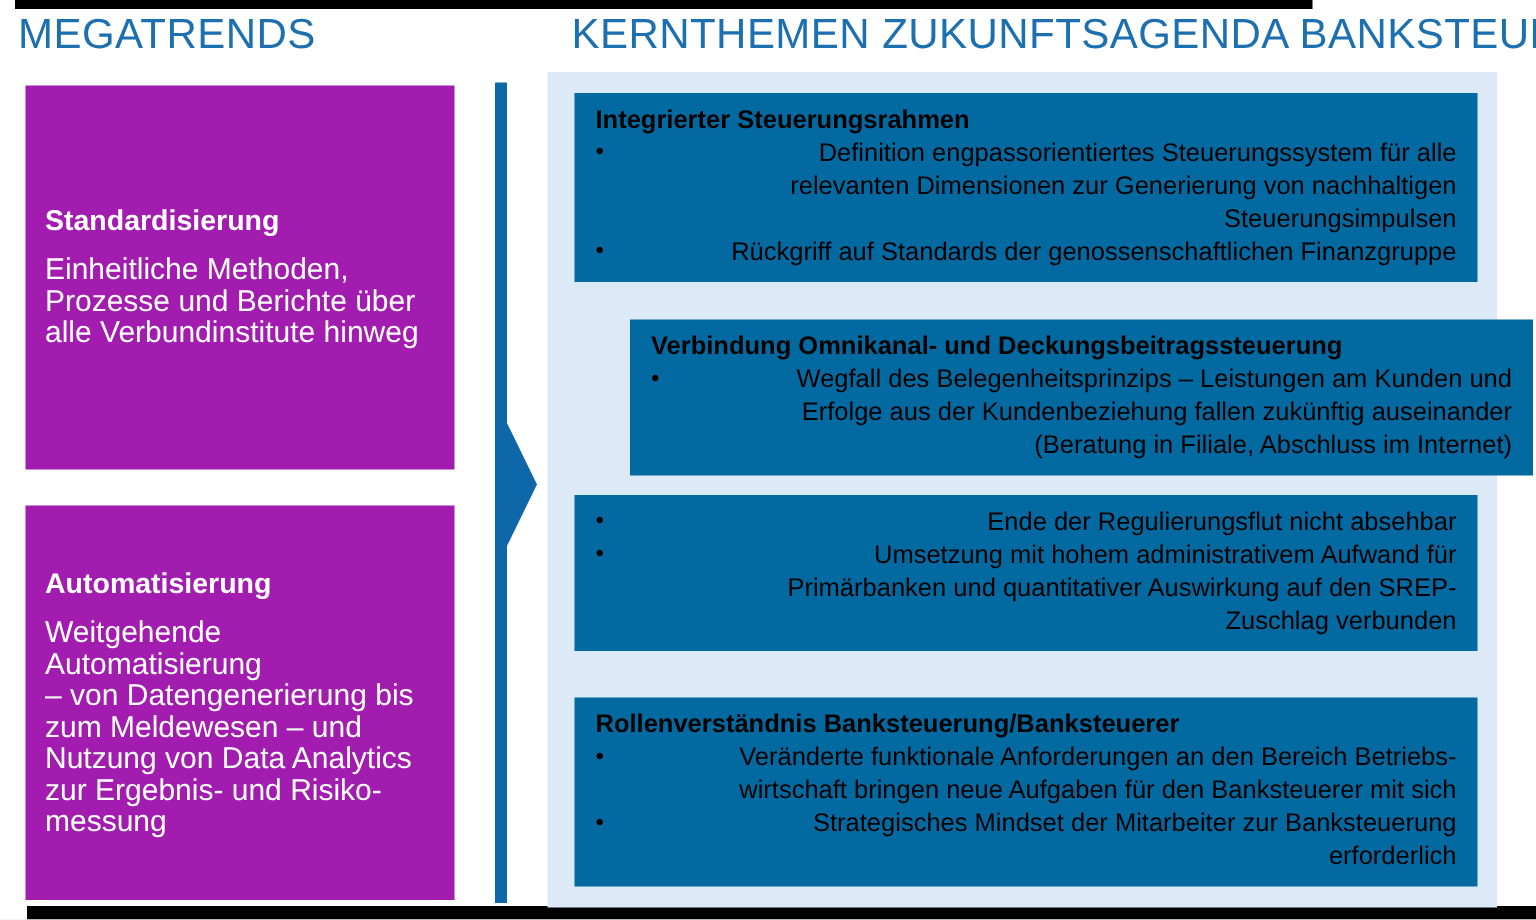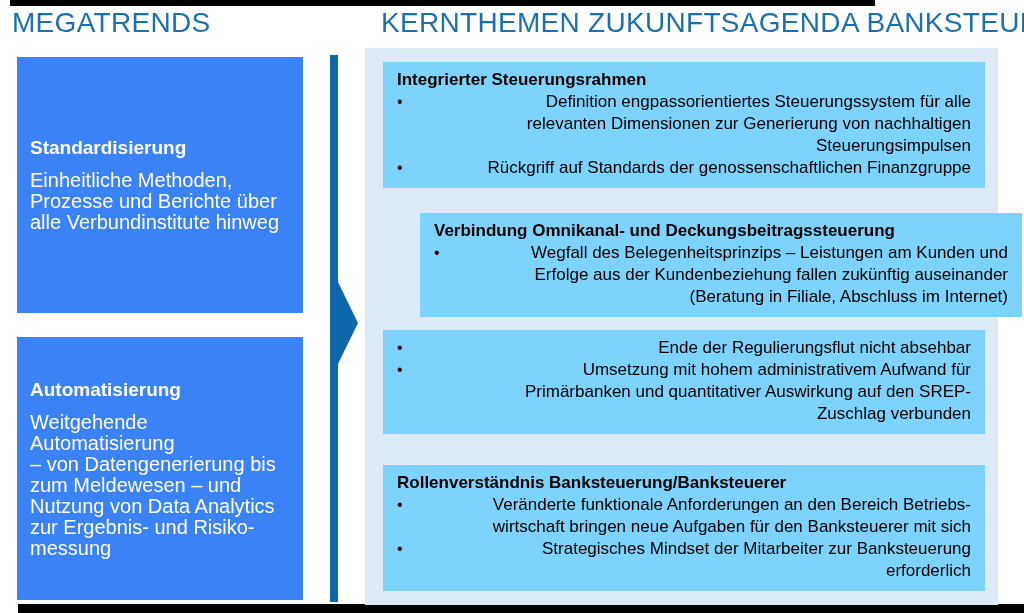--- a/index.html
+++ b/index.html
@@ -21,21 +21,21 @@
     position: absolute; top: 7px;
     font-size: 28px; letter-spacing: 0.3px;
     color: #1C70B0; white-space: nowrap;
   }
   .megatrends-header { left: 12px; }
   .kernthemen-header { left: 381px; }
 
   
   .mt-box {
     position: absolute; left: 17px; width: 286px;
-    background: #3b82f6; color: #ffffff;
+    background: #a21caf; color: #ffffff;
     display: flex; flex-direction: column; justify-content: center;
     padding: 0 8px 0 13px; box-sizing: border-box;
   }
   .mt-box-1 { top: 57px;  height: 256px; }
   .mt-box-2 { top: 337px; height: 263px; }
   .mt-title { font-size: 19px; font-weight: bold; margin-bottom: 11px; }
   .mt-body  { font-size: 20px; line-height: 21px; white-space: pre-line; }
 
   
   .arrow-bar {
@@ -51,21 +51,21 @@
   }
 
   
   .right-panel {
     position: absolute; left: 365px; top: 48px;
     width: 633px; height: 557px;
     background: #DCE9F7;
   }
   .kt-box {
     position: absolute; left: 18px; width: 602px;
-    background: #7dd3fc; color: #000000;
+    background: #0369a1; color: #000000;
     padding: 7px 14px 9px 14px; box-sizing: border-box;
     font-size: 17px; line-height: 22px;
   }
   .kt-box-1 { top: 14px; }
   .kt-box-2 { top: 165px; margin-left: 37px; }
   .kt-box-3 { top: 282px; }
   .kt-box-4 { top: 417px; }
   .kt-title { font-weight: bold; }
   .kt-list  { margin: 0; padding: 0; list-style: none; }
   .kt-item  { display: flex; align-items: flex-start; }

